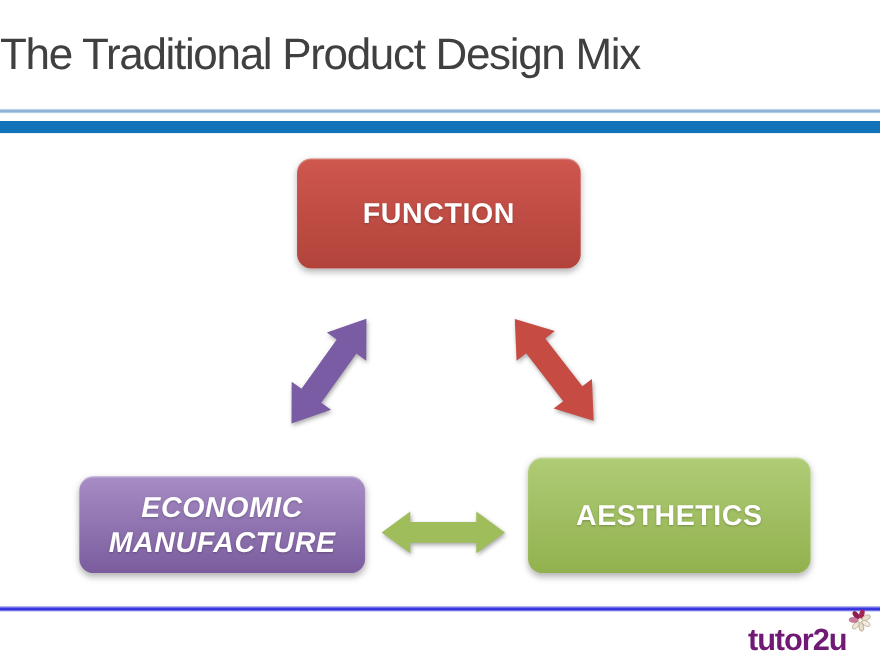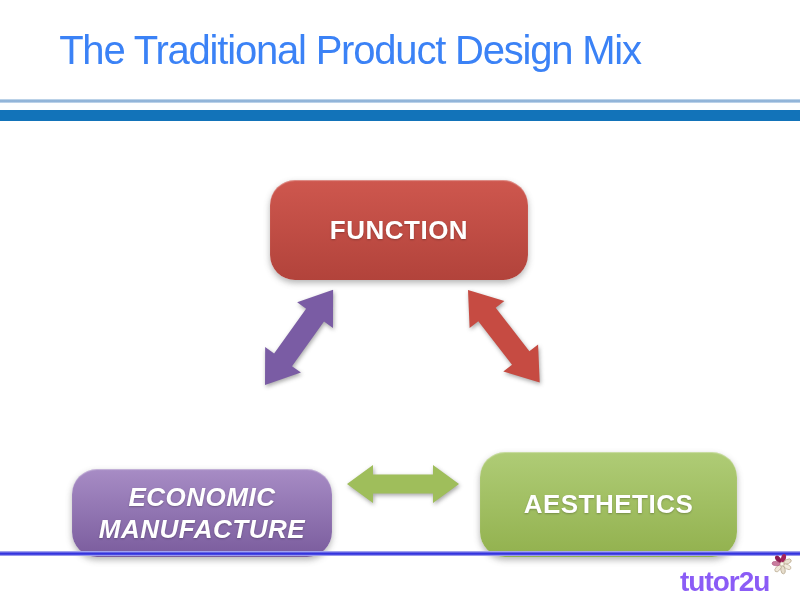--- a/index.html
+++ b/index.html
@@ -5,65 +5,64 @@
   * { margin:0; padding:0; box-sizing:border-box; }
   html,body { width:800px; height:602px; }
   body {
     background:#ffffff;
     font-family:"Liberation Sans", sans-serif;
     position:relative;
     overflow:hidden;
   }
   .title {
     position:absolute; left:0; top:28px; width:700px;
-    text-align:center;
+    text-align:left;
     font-size:40px; font-weight:400; letter-spacing:-1.2px;
-    color:#3b82f6;
+    color:#404040;
   }
   .rule-thin {
     position:absolute; left:0; top:99px; width:800px; height:4px;
     background:linear-gradient(to bottom, #CFE0F0, var(--line,#7FA7D1) 50%, #CFE0F0);
   }
   .rule-bar {
     position:absolute; left:0; top:110px; width:800px; height:11px;
     background:var(--bar,#1273B9);
   }
   .rule-bottom {
     position:absolute; left:0; top:551px; width:800px; height:5px;
     background:linear-gradient(to bottom, #C3C3F2, var(--line,#3434DE) 45%, var(--line,#3434DE) 65%, #C3C3F2);
   }
   .node {
     position:absolute;
-    border-radius:25px;
+    border-radius:13px;
     display:flex; align-items:center; justify-content:center;
     text-align:center;
     color:#ffffff; font-weight:bold; font-size:26px; line-height:1.25;
     letter-spacing:0.5px;
     background:linear-gradient(to bottom, var(--c1), var(--c2));
     box-shadow:0 3px 6px rgba(90,90,90,0.45), inset 0 1px 1px rgba(255,255,255,0.35);
     text-shadow:0 1px 2px rgba(0,0,0,0.25);
-    margin-top:36px;
   }
   .node-function   { left:270px; top:144px; width:258px; height:100px; }
   .node-economic   { left:72px;  top:433px; width:260px; height:88px; padding:0 12px;font-style:italic; }
   .node-aesthetics { left:480px; top:416px; width:257px; height:105px; }
   .arrow {
     position:absolute;
     filter:drop-shadow(1px 2px 2px rgba(60,60,60,0.45));
   }
   .arrow-purple { left:225px; top:265px; }
   .arrow-red    { left:460px; top:265px; }
   .arrow-green  { left:338px; top:444px; }
   .logo {
     position:absolute; right:8px; top:556px; width:114px; height:44px;
   }
   .logo-text {
     position:absolute; left:2px; bottom:2px;
     font-size:28px; font-weight:bold; letter-spacing:-1px;
-    color:#8b5cf6;
+    color:#701a75;
   }
   .flower { position:absolute; right:-1px; top:-3px; }
 </style>
 </head>
 <body>
 
 <div>
 
   <h1 class="title">The Traditional Product Design Mix</h1>
 

